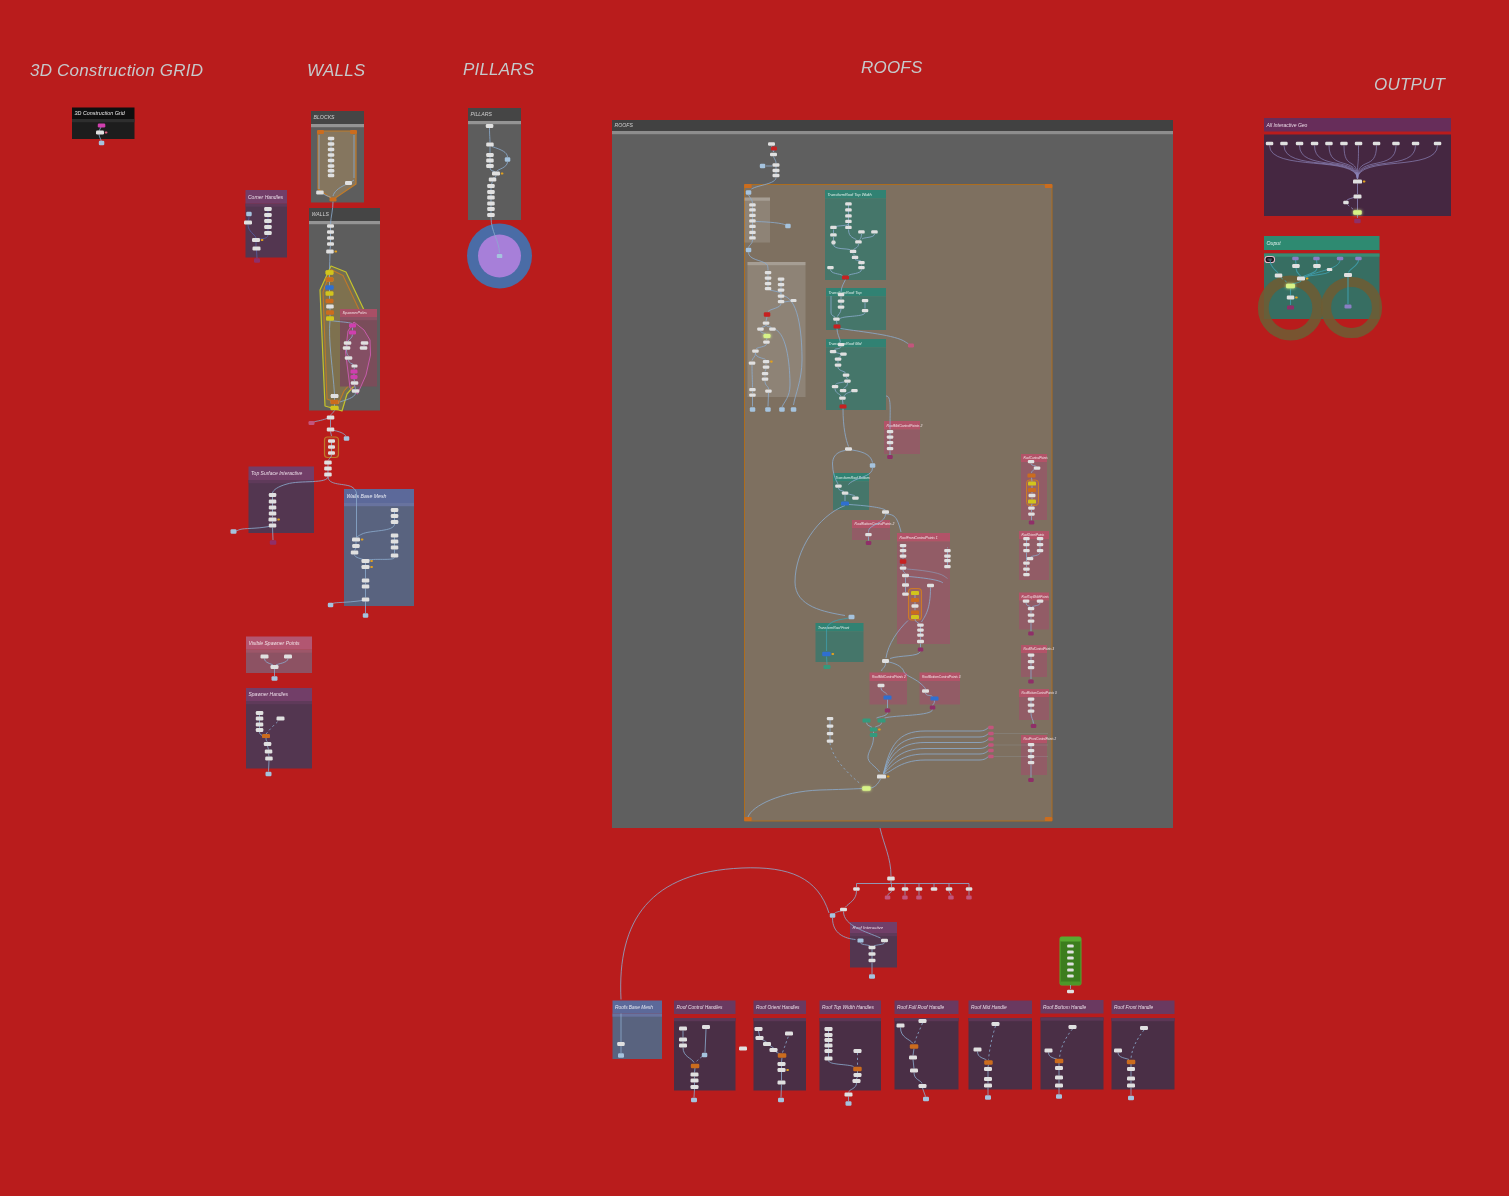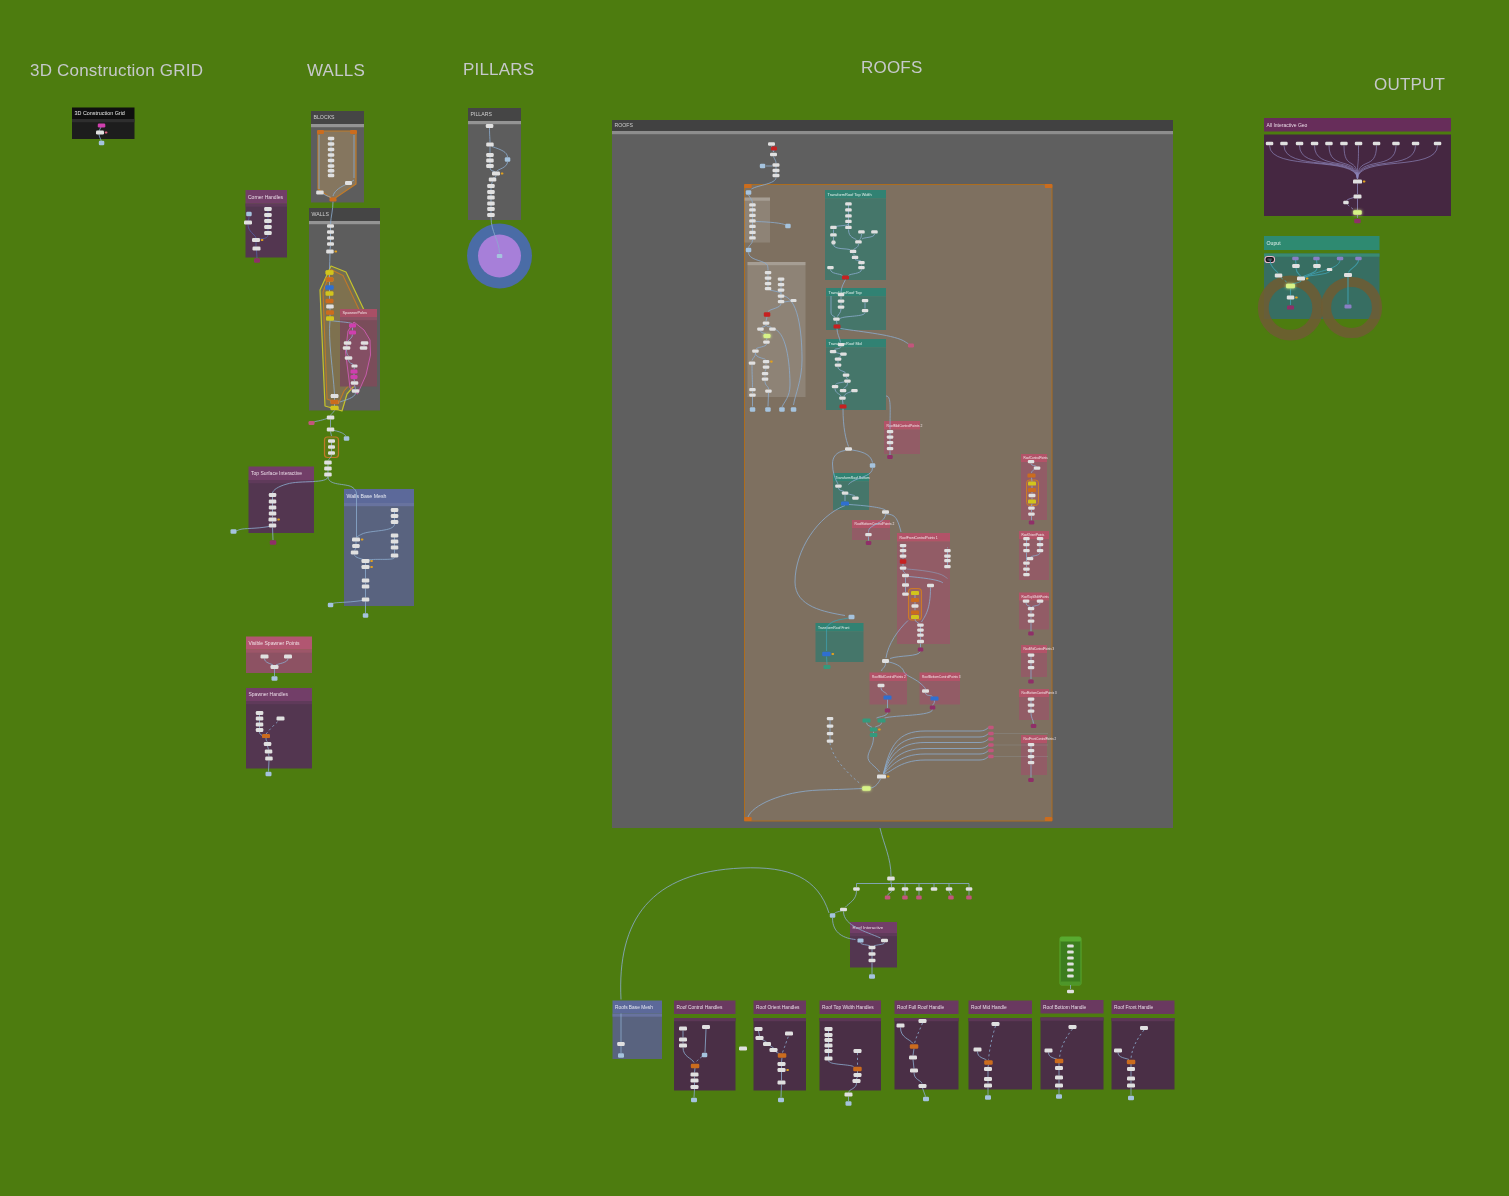--- a/index.html
+++ b/index.html
@@ -1,17 +1,17 @@
 <!DOCTYPE html>
 <html><head>
 <meta charset="utf-8">
 <style>
   html,body{margin:0;padding:0;background:#2c2b2b;}
-  .canvas{position:relative;width:1509px;height:1196px;background:#4d7c0f;overflow:hidden;
-          font-family:"Liberation Sans","DejaVu Sans",sans-serif;}
+  .canvas{position:relative;width:1509px;height:1196px;background:#b91c1c;overflow:hidden;
+          font-family:"Liberation Sans","DejaVu Sans",sans-serif;font-style:italic;}
   .section-title{position:absolute;font-size:17px;letter-spacing:0.2px;color:#c6c9cb;
                  font-weight:400;white-space:nowrap;}
   svg{position:absolute;left:0;top:0;}
   svg text{font-family:"Liberation Sans","DejaVu Sans",sans-serif;}
 </style>
 </head>
 <body>
 
 <div class="canvas">
   <div class="section-title" style="left: 30px; top: 61px;">3D Construction GRID</div>

